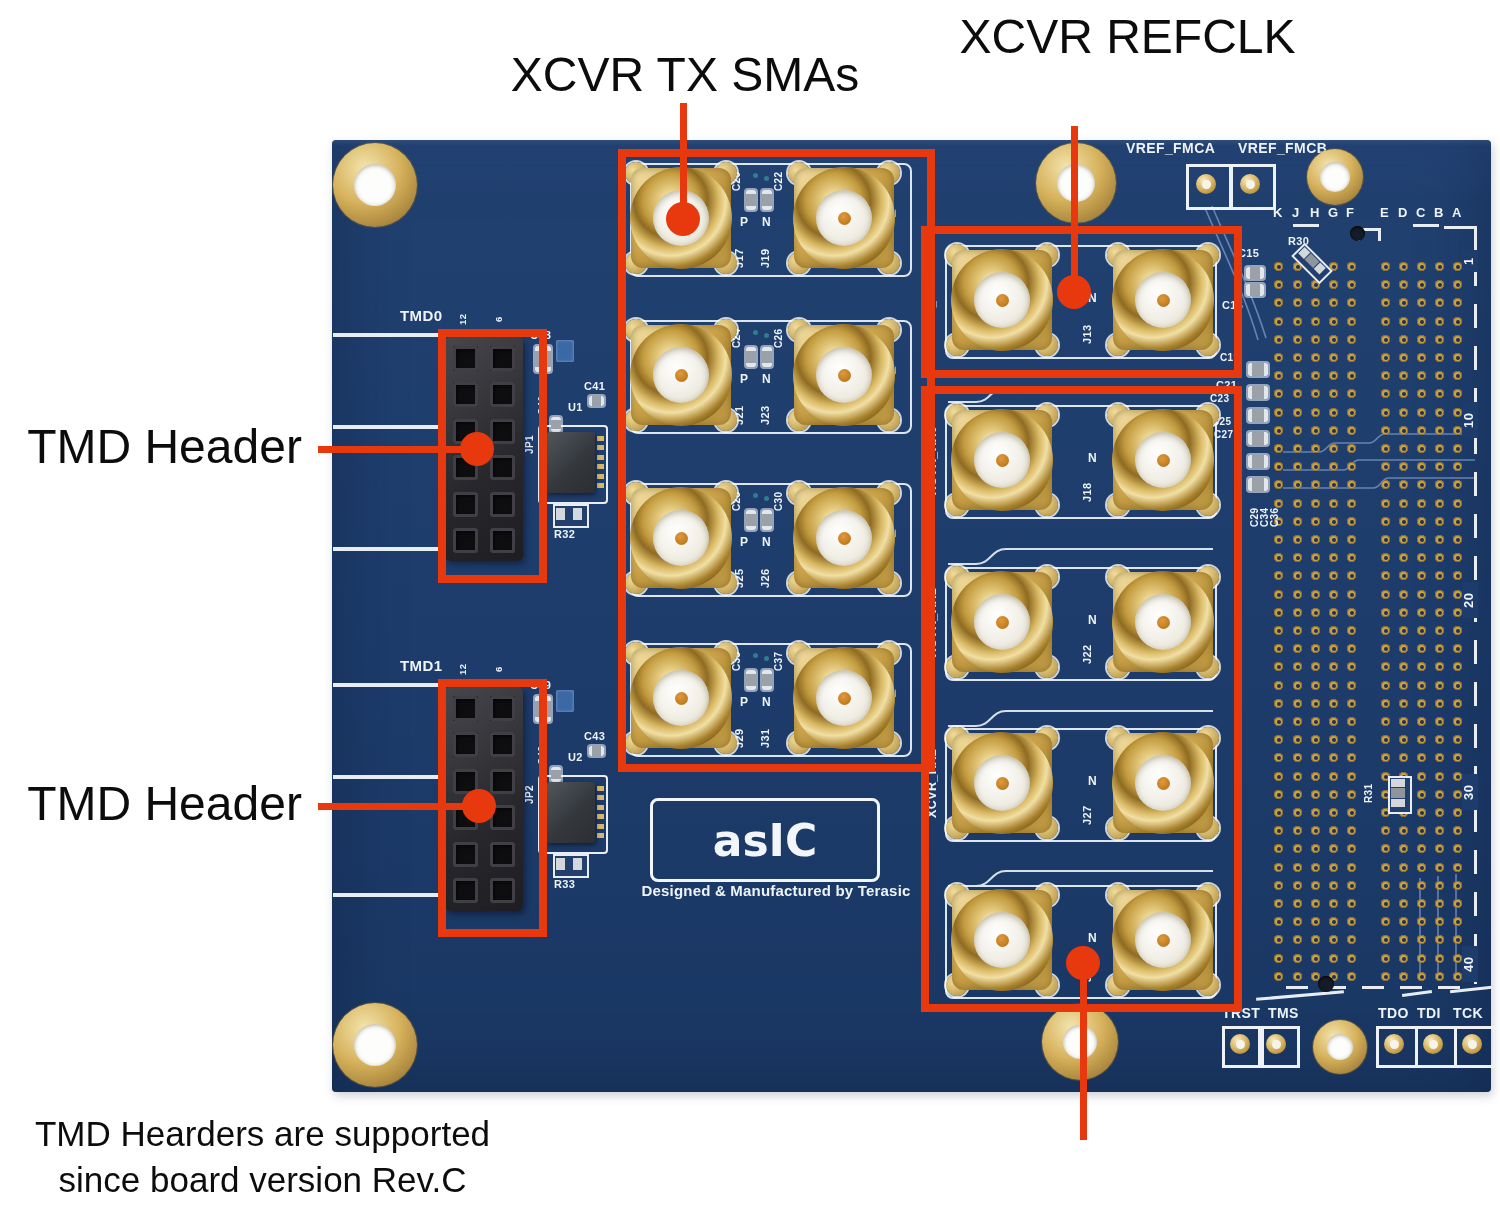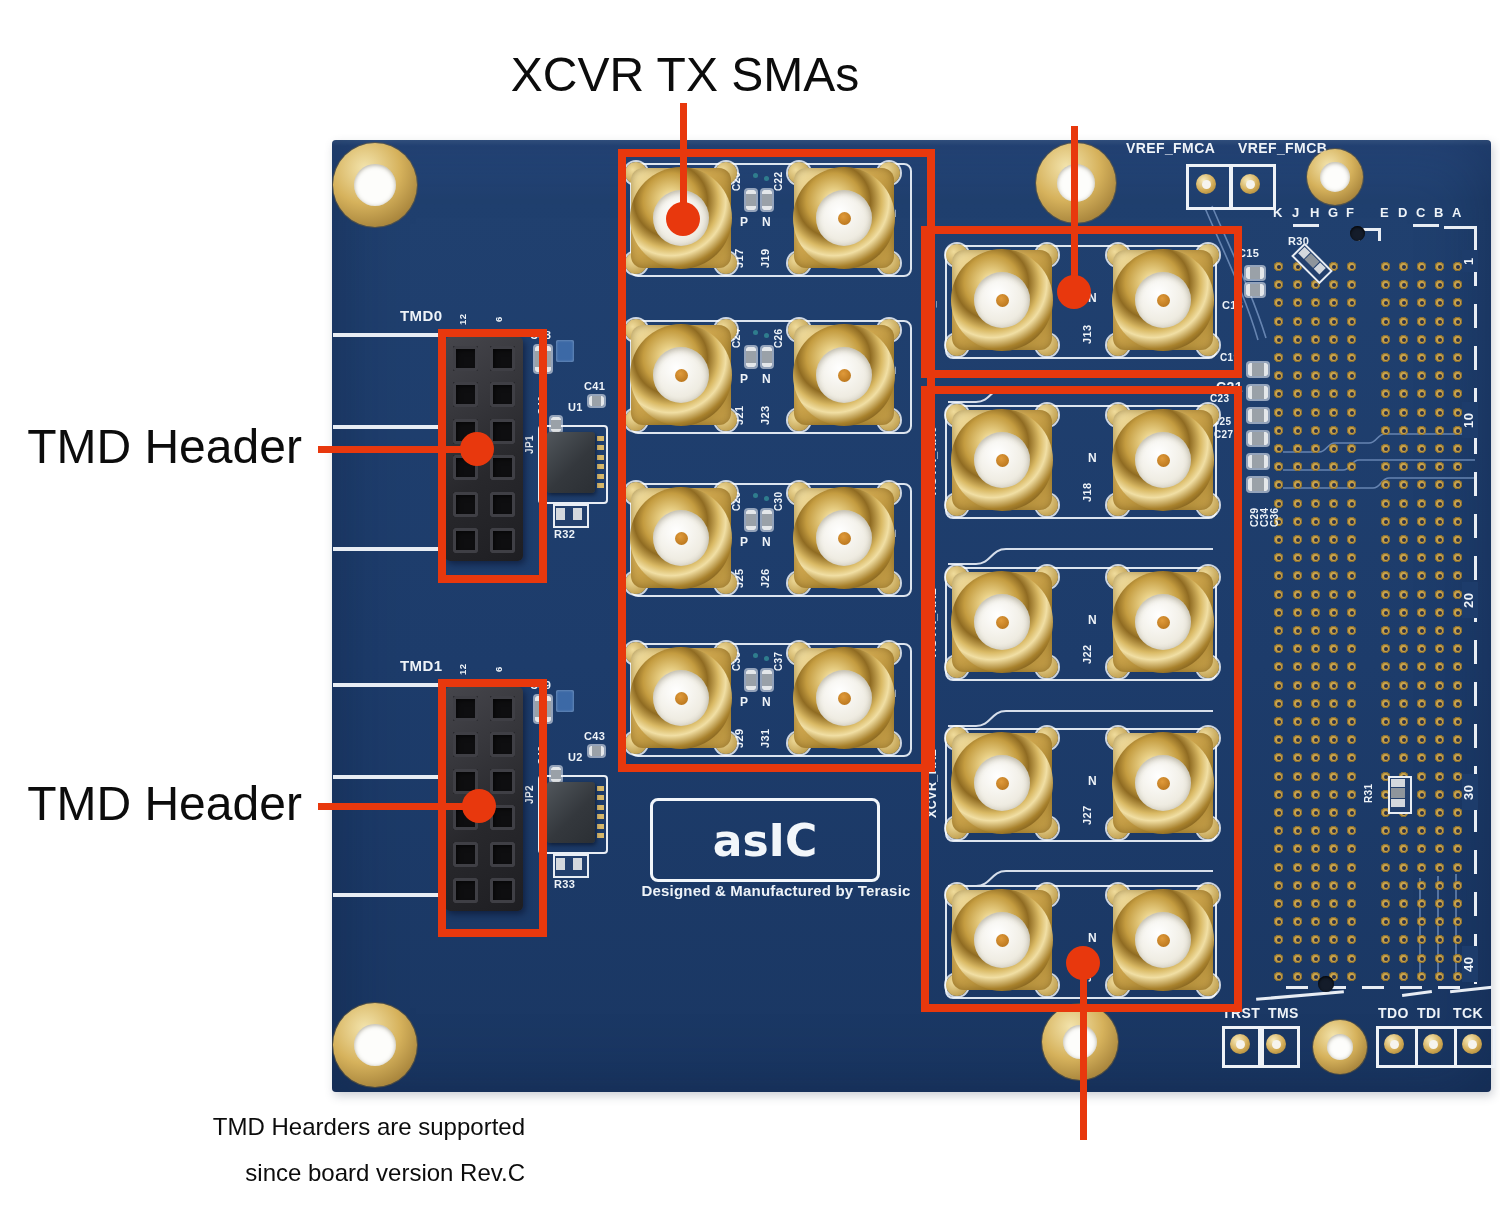--- a/index.html
+++ b/index.html
@@ -59,21 +59,21 @@
   .logo-left{width:96px;background:#f2f6fa;color:#1b3363;font-weight:bold;font-size:44px;display:flex;align-items:center;justify-content:center;font-family:"DejaVu Sans",sans-serif;}
   .logo-right{flex:1;color:#f2f6fa;font-weight:bold;font-size:44px;display:flex;align-items:center;justify-content:center;font-family:"DejaVu Sans",sans-serif;}
   .tagline{position:absolute;left:606px;top:882px;width:340px;text-align:center;font-size:15px;font-weight:bold;color:#eef3f8;z-index:10;letter-spacing:.2px;}
   .title{position:absolute;left:630px;top:934px;width:260px;text-align:center;font-size:50px;font-weight:bold;color:#f4f7fb;z-index:10;letter-spacing:1px;font-family:"DejaVu Sans",sans-serif;}
 
   .red-rect{position:absolute;border:8px solid var(--accent);z-index:40;}
   .red-line{position:absolute;background:var(--accent);z-index:40;}
   .red-dot{position:absolute;width:34px;height:34px;border-radius:50%;background:var(--accent);z-index:41;}
 
   .ann{position:absolute;font-size:48px;color:#0c0c0c;z-index:50;text-align:center;line-height:1.12;}
-  .note{font-size:24px;text-align:right;}
+  .note{font-size:35px;}
 </style>
 </head>
 <body>
 
 <div id="stage">
 
   <div id="board"></div>
 
   <svg id="traces" width="1500" height="1220" viewBox="0 0 1500 1220">
     <g fill="none" stroke="#d7dfeb" stroke-width="2">
@@ -108,20 +108,21 @@
   <div class="red-line" style="left:1071px;top:126px;width:7px;height:168px"></div>
   <div class="red-dot" style="left:1057px;top:275px"></div>
   <div class="red-line" style="left:318px;top:446px;width:160px;height:7px"></div>
   <div class="red-dot" style="left:460px;top:432px"></div>
   <div class="red-line" style="left:318px;top:803px;width:162px;height:7px"></div>
   <div class="red-dot" style="left:462px;top:789px"></div>
   <div class="red-line" style="left:1080px;top:960px;width:7px;height:180px"></div>
   <div class="red-dot" style="left:1066px;top:946px"></div>
 
   <div class="ann" style="left:450px;top:48px;width:470px">XCVR TX SMAs</div>
+  <div class="ann" style="left:925px;top:10px;width:405px">XCVR REFCLK</div>
   <div class="ann" style="left:12px;top:420px;width:305px">TMD Header</div>
   <div class="ann" style="left:12px;top:777px;width:305px">TMD Header</div>
   <div class="ann note" style="left:0;top:1114px;width:525px">TMD Hearders are supported</div>
   <div class="ann note" style="left:0;top:1160px;width:525px">since board version Rev.C</div>
 <div class="sline" style="left: 333px; top: 333px; width: 112px; height: 4px;"></div>
     <div class="sline" style="left: 333px; top: 425px; width: 112px; height: 4px;"></div>
     <div class="sline" style="left: 333px; top: 547px; width: 112px; height: 4px;"></div>
     <div class="sline" style="left: 333px; top: 683px; width: 112px; height: 4px;"></div>
     <div class="sline" style="left: 333px; top: 775px; width: 112px; height: 4px;"></div>
     <div class="sline" style="left: 333px; top: 893px; width: 112px; height: 4px;"></div>
@@ -872,21 +873,21 @@
     <div class="silk" style="left: 1222px; top: 300px; font-size: 11px;">C16</div>
     <div class="dvia" style="left: 1350px; top: 226px; width: 15px; height: 15px;"></div>
     <div class="dvia" style="left: 1318px; top: 976px; width: 16px; height: 16px;"></div>
     <div class="cap caph" style="left: 1248px; top: 363px; width: 20px; height: 13px;"></div>
     <div class="cap caph" style="left: 1248px; top: 386px; width: 20px; height: 13px;"></div>
     <div class="cap caph" style="left: 1248px; top: 409px; width: 20px; height: 13px;"></div>
     <div class="cap caph" style="left: 1248px; top: 432px; width: 20px; height: 13px;"></div>
     <div class="cap caph" style="left: 1248px; top: 455px; width: 20px; height: 13px;"></div>
     <div class="cap caph" style="left: 1248px; top: 478px; width: 20px; height: 13px;"></div>
     <div class="silk" style="left: 1220px; top: 353px; font-size: 10px;">C19</div>
-    <div class="silk" style="left: 1216px; top: 380px; font-size: 14px;">C21</div>
+    <div class="silk" style="left: 1216px; top: 380px; font-size: 11px;">C21</div>
     <div class="silk" style="left: 1210px; top: 394px; font-size: 10px;">C23</div>
     <div class="silk" style="left: 1212px; top: 417px; font-size: 10px;">C25</div>
     <div class="silk" style="left: 1214px; top: 430px; font-size: 10px;">C27</div>
     <div class="silk vtext" style="left: 1250px; top: 498px; height: 38px; font-size: 10px;">C29</div>
     <div class="silk vtext" style="left: 1260px; top: 498px; height: 38px; font-size: 10px;">C34</div>
     <div class="silk vtext" style="left: 1270px; top: 498px; height: 38px; font-size: 10px;">C36</div>
     <div class="silk vtext" style="left: 1364px; top: 778px; height: 30px; font-size: 10px;">R31</div>
     <div class="rpart" style="left: 1388px; top: 776px; width: 20px; height: 34px;">
       <div class="rpad" style="left: 1px; top: 1px; width: 14px; height: 8px;"></div>
       <div class="rpad" style="left: 1px; top: 21px; width: 14px; height: 8px;"></div>

